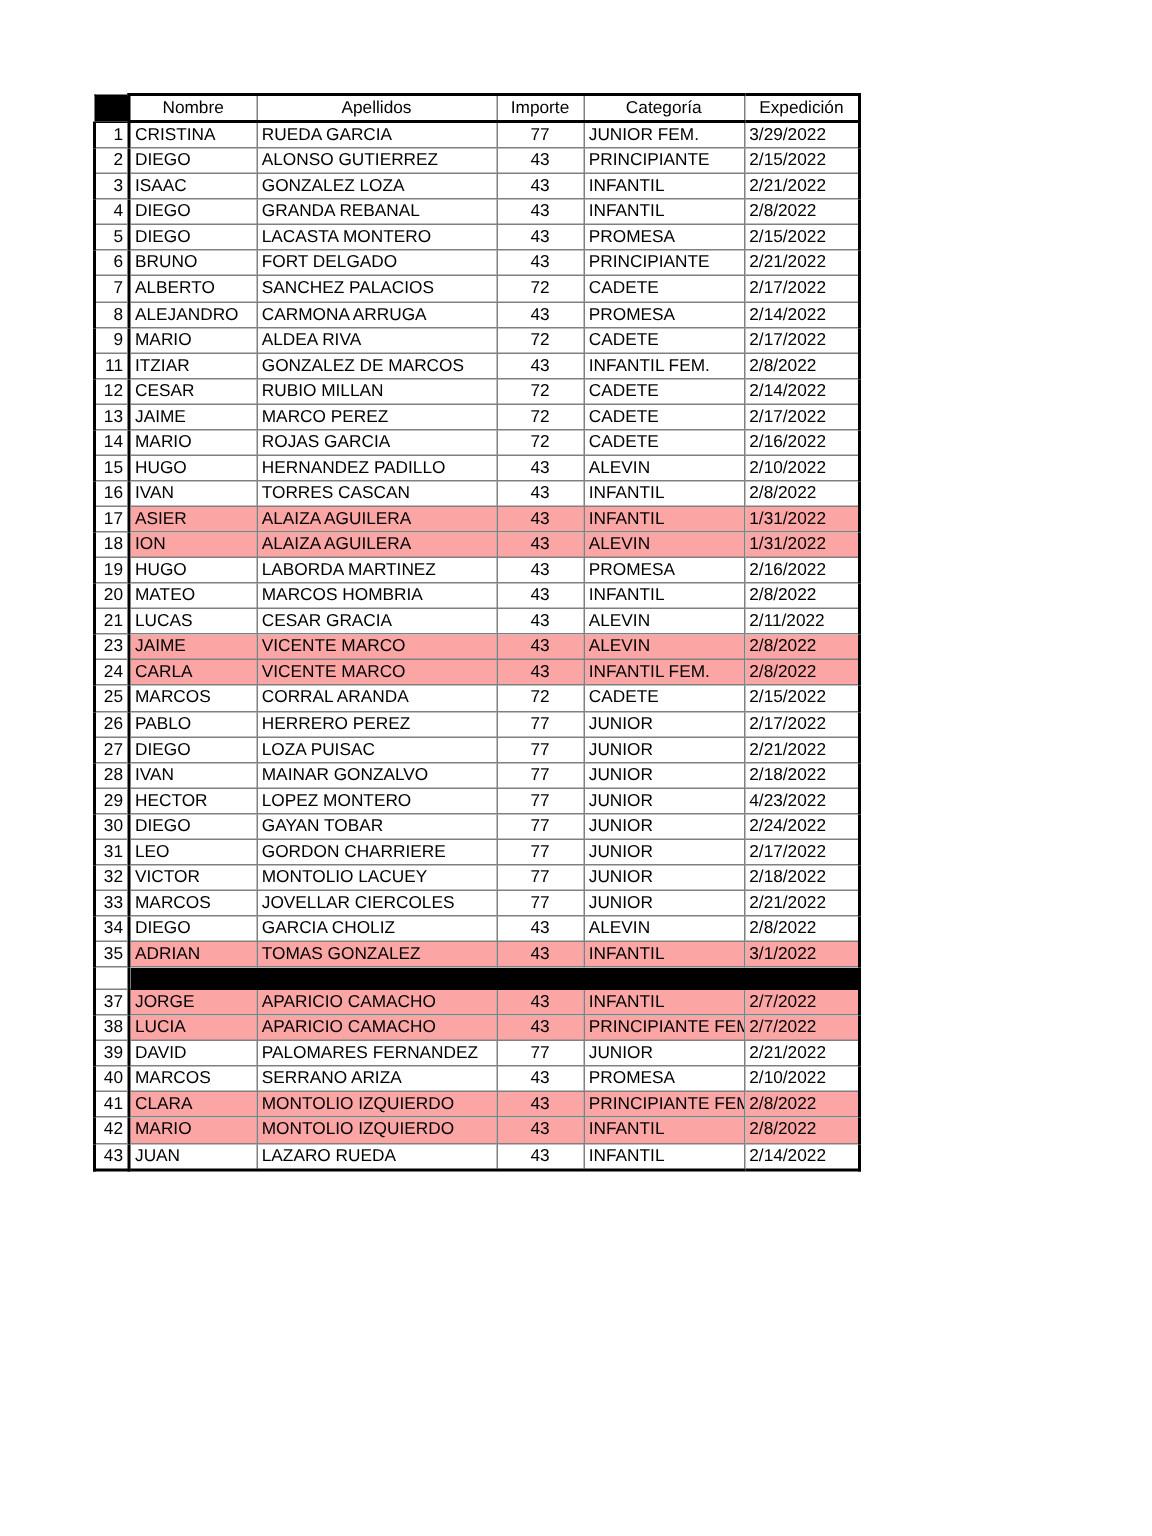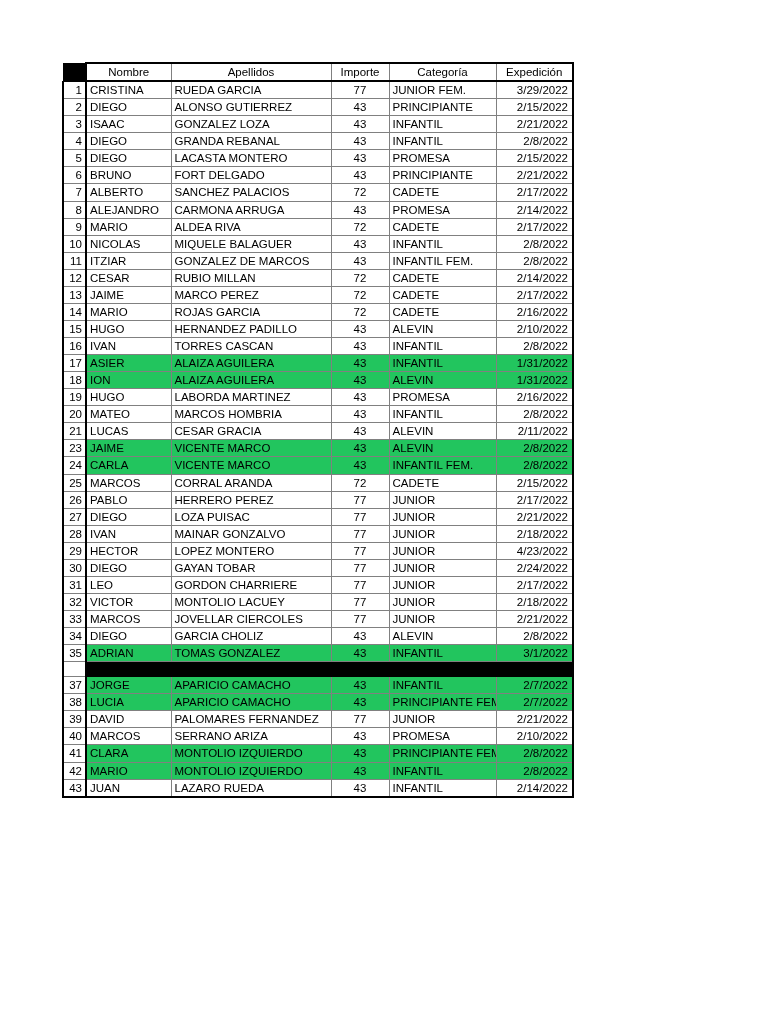--- a/index.html
+++ b/index.html
@@ -83,25 +83,25 @@
   .dc {
     background: #ffffff;
     border-left: 1px solid #808080;
     border-right: 1px solid #808080;
     border-top: 1px solid #808080;
     border-bottom: 1px solid #808080;
     text-align: left;
   }
   .dc.last { border-right: 2px solid #000000; }
   .dc.num  { text-align: center; }
-  .dc.right{ text-align: right; padding-right: 4px; }
+  .dc.right{ padding-right: 4px; }
 
   
   tr.hl .dc {
-    background: #22c55e;
+    background: #fca5a5;
     margin-left: 28px;
   }
 
   
   tr.sep .rn {
     background: #ffffff;
     border-top: 1px solid #808080;
     border-bottom: 1px solid #808080;
   }
   tr.sep .blk {
@@ -207,28 +207,20 @@
         </tr>
         <tr>
           <td class="rn">9</td>
           <td class="dc">MARIO</td>
           <td class="dc">ALDEA RIVA</td>
           <td class="dc num">72</td>
           <td class="dc">CADETE</td>
           <td class="dc right last">2/17/2022</td>
         </tr>
         <tr>
-          <td class="rn">10</td>
-          <td class="dc">NICOLAS</td>
-          <td class="dc">MIQUELE BALAGUER</td>
-          <td class="dc num">43</td>
-          <td class="dc">INFANTIL</td>
-          <td class="dc right last">2/8/2022</td>
-        </tr>
-        <tr>
           <td class="rn">11</td>
           <td class="dc">ITZIAR</td>
           <td class="dc">GONZALEZ DE MARCOS</td>
           <td class="dc num">43</td>
           <td class="dc">INFANTIL FEM.</td>
           <td class="dc right last">2/8/2022</td>
         </tr>
         <tr>
           <td class="rn">12</td>
           <td class="dc">CESAR</td>

